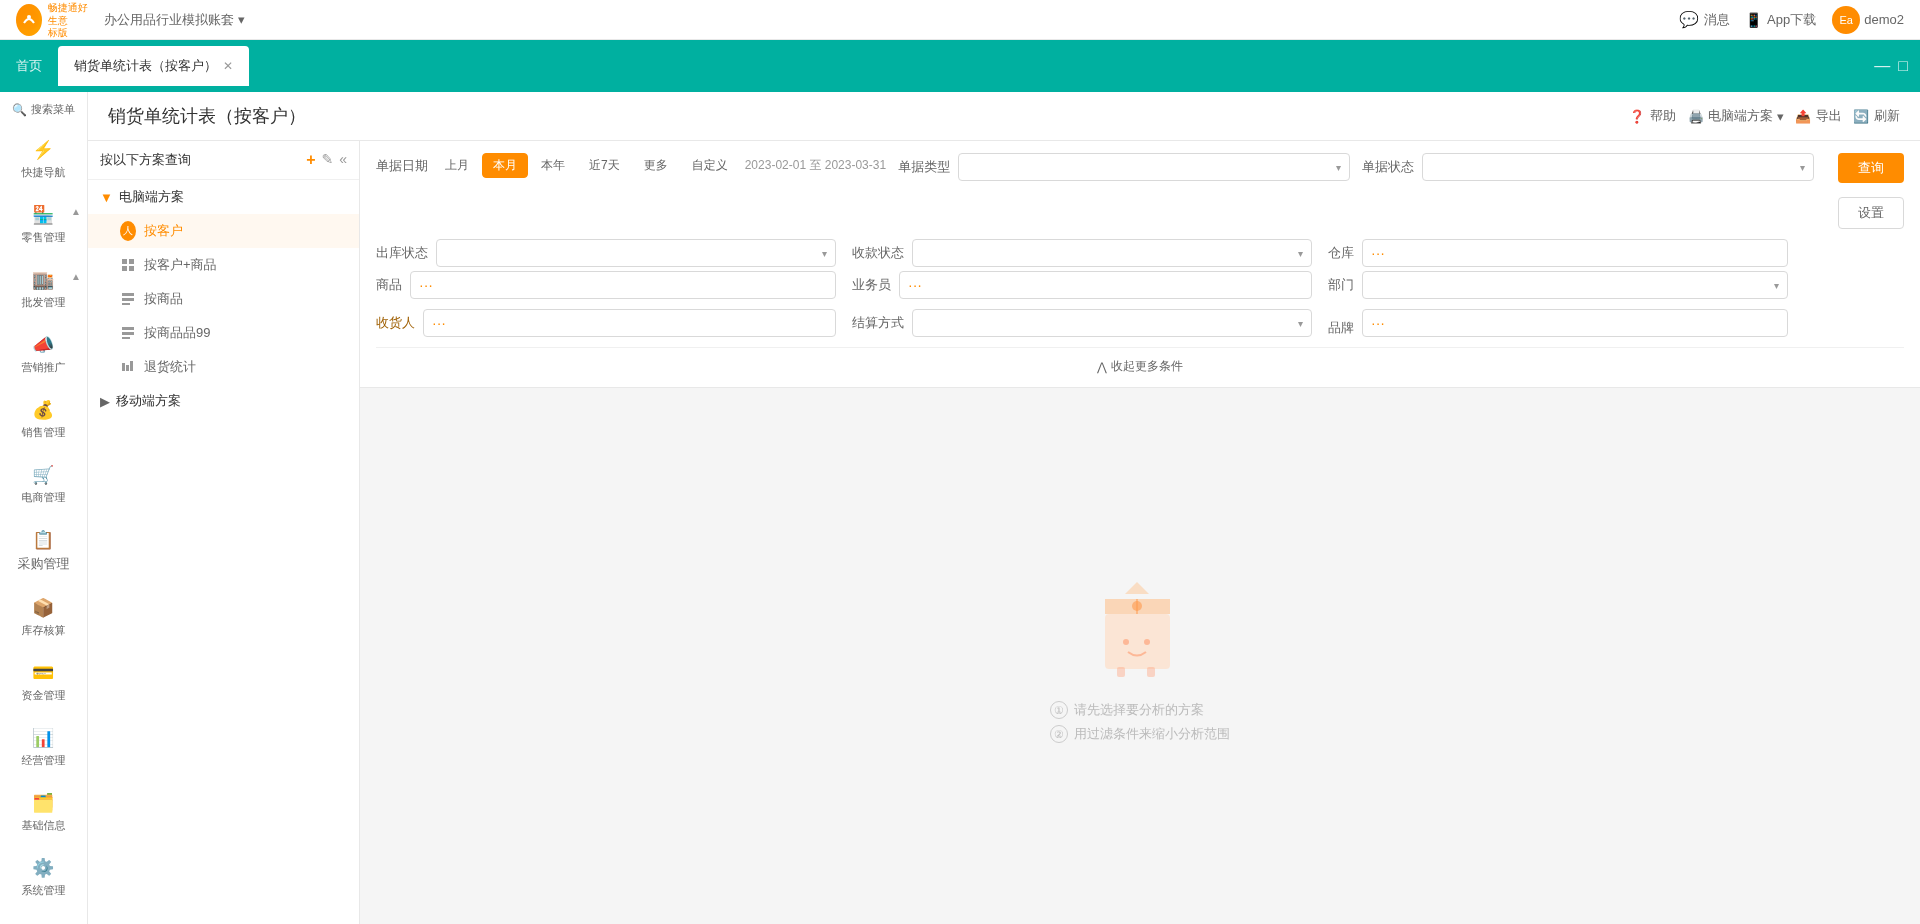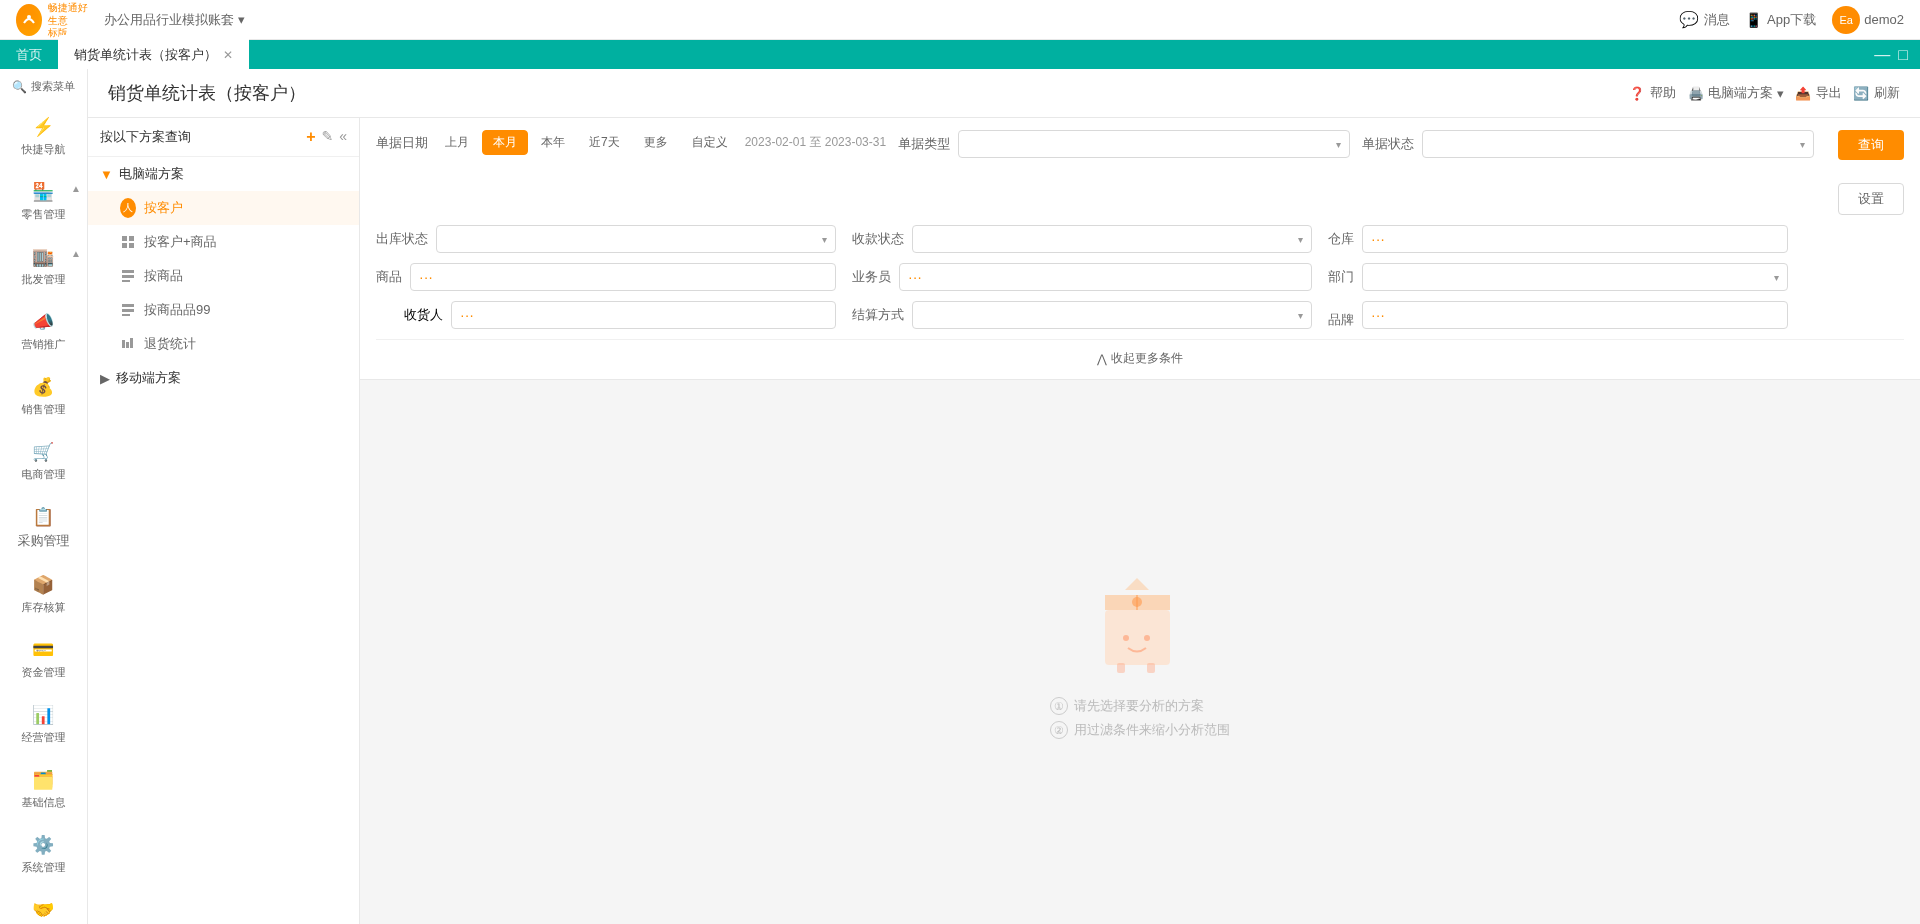--- a/index.html
+++ b/index.html
@@ -13,21 +13,21 @@
     .top-header-left { display: flex; align-items: center; gap: 8px; }
     .logo-area { display: flex; align-items: center; gap: 6px; width: 80px; }
     .logo-icon { width: 32px; height: 32px; background: linear-gradient(135deg, #ff8c00, #ffa500); border-radius: 50%; display: flex; align-items: center; justify-content: center; color: white; font-size: 10px; font-weight: bold; }
     .logo-text { font-size: 11px; color: #ff8c00; line-height: 1.2; }
     .industry-selector { display: flex; align-items: center; gap: 4px; color: #666; font-size: 13px; cursor: pointer; }
     .top-header-right { display: flex; align-items: center; gap: 16px; color: #666; font-size: 13px; }
     .header-action { display: flex; align-items: center; gap: 4px; cursor: pointer; }
     .avatar { width: 28px; height: 28px; border-radius: 50%; background: #ff8c00; display: flex; align-items: center; justify-content: center; color: white; font-size: 11px; }
 
     
-    .tab-bar { height: 29px; background: #00b0a0; display: flex; align-items: center; padding: 0 0; flex-shrink: 0; }
+    .tab-bar { height: 52px; background: #00b0a0; display: flex; align-items: center; padding: 0 0; flex-shrink: 0; }
     .tab { height: 40px; display: flex; align-items: center; padding: 0 16px; cursor: pointer; color: rgba(255,255,255,0.85); font-size: 13px; gap: 6px; }
     .tab.active { background: #fff; color: #333; border-radius: 4px 4px 0 0; }
     .tab-close { color: #999; font-size: 12px; cursor: pointer; }
     .tab-bar-spacer { flex: 1; }
     .tab-bar-actions { display: flex; align-items: center; gap: 8px; padding: 0 12px; color: rgba(255,255,255,0.85); font-size: 16px; cursor: pointer; }
 
     
     .main-content { display: flex; flex: 1; overflow: hidden; }
 
     
@@ -60,21 +60,21 @@
     .page-title { font-size: 18px; color: #333; font-weight: 500; }
     .page-actions { display: flex; align-items: center; gap: 12px; }
     .page-action-btn { display: flex; align-items: center; gap: 4px; color: #666; font-size: 13px; cursor: pointer; }
     .date-btn { padding: 3px 10px; border-radius: 4px; cursor: pointer; font-size: 12px; color: #666; border: 1px solid transparent; }
     .date-btn.active { background: #ff8c00; color: white; border-color: #ff8c00; }
     .filter-select { flex: 1; height: 32px; border: 1px solid #d9d9d9; border-radius: 4px; padding: 0 8px; display: flex; align-items: center; justify-content: space-between; cursor: pointer; background: #fff; position: relative; }
     .filter-dots { color: #ff8c00; font-size: 14px; cursor: pointer; }
     .collapse-btn { display: flex; align-items: center; gap: 4px; color: #666; font-size: 12px; cursor: pointer; }
 
     
-    .action-buttons { display: flex; flex-direction: column; gap: 23px; padding: 0 0 0 12px; }
+    .action-buttons { display: flex; flex-direction: column; gap: 14px; padding: 0 0 0 12px; }
     .btn-query { background: #ff8c00; color: white; border: none; border-radius: 4px; padding: 6px 20px; cursor: pointer; font-size: 13px; }
     .btn-settings { background: #fff; color: #666; border: 1px solid #d9d9d9; border-radius: 4px; padding: 6px 16px; cursor: pointer; font-size: 13px; }
 
     
     .empty-state { flex: 1; display: flex; flex-direction: column; align-items: center; justify-content: center; gap: 12px; }
     .empty-hint { display: flex; flex-direction: column; gap: 6px; align-items: flex-start; }
     .empty-hint-item { display: flex; align-items: center; gap: 6px; color: #bbb; font-size: 13px; }
     .hint-number { width: 18px; height: 18px; border-radius: 50%; border: 1px solid #ccc; display: flex; align-items: center; justify-content: center; font-size: 11px; color: #bbb; }
   </style>
 </head>
@@ -337,72 +337,72 @@
                   <span style="color:#999;font-size:10px;">▾</span>
                 </div>
               </div>
 
               <div class="action-buttons">
                 <button class="btn-query">查询</button>
                 <button class="btn-settings">设置</button>
               </div>
             </div>
 
+            <div style="display:flex;align-items:center;margin-bottom:4px;gap:16px;">
+              <div style="display:flex;align-items:center;gap:8px;flex:1;">
+                <span style="font-size:13px;color:#666;white-space:nowrap;">出库状态</span>
+                <div class="filter-select" style="flex:1;height:28px;">
+                  <span></span>
+                  <span style="color:#999;font-size:10px;">▾</span>
+                </div>
+              </div>
+              <div style="display:flex;align-items:center;gap:8px;flex:1;">
+                <span style="font-size:13px;color:#666;white-space:nowrap;">收款状态</span>
+                <div class="filter-select" style="flex:1;height:28px;">
+                  <span></span>
+                  <span style="color:#999;font-size:10px;">▾</span>
+                </div>
+              </div>
+              <div style="display:flex;align-items:center;gap:8px;flex:1;">
+                <span style="font-size:13px;color:#666;white-space:nowrap;">仓库</span>
+                <div class="filter-select" style="flex:1;height:28px;">
+                  <span class="filter-dots">···</span>
+                </div>
+              </div>
+
+              <div style="width:100px;"></div>
+            </div>
+
             <div style="display:flex;align-items:center;margin-bottom:10px;gap:16px;">
               <div style="display:flex;align-items:center;gap:8px;flex:1;">
-                <span style="font-size:13px;color:#666;white-space:nowrap;">出库状态</span>
-                <div class="filter-select" style="flex:1;height:28px;">
-                  <span></span>
-                  <span style="color:#999;font-size:10px;">▾</span>
-                </div>
-              </div>
-              <div style="display:flex;align-items:center;gap:8px;flex:1;">
-                <span style="font-size:13px;color:#666;white-space:nowrap;">收款状态</span>
-                <div class="filter-select" style="flex:1;height:28px;">
-                  <span></span>
-                  <span style="color:#999;font-size:10px;">▾</span>
-                </div>
-              </div>
-              <div style="display:flex;align-items:center;gap:8px;flex:1;">
-                <span style="font-size:13px;color:#666;white-space:nowrap;">仓库</span>
+                <span style="font-size:13px;color:#666;white-space:nowrap;">商品</span>
                 <div class="filter-select" style="flex:1;height:28px;">
                   <span class="filter-dots">···</span>
                 </div>
               </div>
+              <div style="display:flex;align-items:center;gap:8px;flex:1;">
+                <span style="font-size:13px;color:#666;white-space:nowrap;">业务员</span>
+                <div class="filter-select" style="flex:1;height:28px;">
+                  <span class="filter-dots">···</span>
+                </div>
+              </div>
+              <div style="display:flex;align-items:center;gap:8px;flex:1;">
+                <span style="font-size:13px;color:#666;white-space:nowrap;">部门</span>
+                <div class="filter-select" style="flex:1;height:28px;">
+                  <span></span>
+                  <span style="color:#999;font-size:10px;">▾</span>
+                </div>
+              </div>
 
               <div style="width:100px;"></div>
             </div>
 
-            <div style="display:flex;align-items:center;margin-bottom:10px;gap:16px;">
-              <div style="display:flex;align-items:center;gap:8px;flex:1;">
-                <span style="font-size:13px;color:#666;white-space:nowrap;">商品</span>
-                <div class="filter-select" style="flex:1;height:28px;">
-                  <span class="filter-dots">···</span>
-                </div>
-              </div>
-              <div style="display:flex;align-items:center;gap:8px;flex:1;">
-                <span style="font-size:13px;color:#666;white-space:nowrap;">业务员</span>
-                <div class="filter-select" style="flex:1;height:28px;">
-                  <span class="filter-dots">···</span>
-                </div>
-              </div>
-              <div style="display:flex;align-items:center;gap:8px;flex:1;">
-                <span style="font-size:13px;color:#666;white-space:nowrap;">部门</span>
-                <div class="filter-select" style="flex:1;height:28px;">
-                  <span></span>
-                  <span style="color:#999;font-size:10px;">▾</span>
-                </div>
-              </div>
-
-              <div style="width:100px;"></div>
-            </div>
-
             <div style="display:flex;align-items:center;margin-bottom:0;gap:16px;">
               <div style="display:flex;align-items:center;gap:8px;flex:1;">
-                <span style="font-size:13px;color:#000000;white-space:nowrap;margin-left:28px;">收货人</span>
+                <span style="font-size:13px;color:#a16207;white-space:nowrap;">收货人</span>
                 <div class="filter-select" style="flex:1;height:28px;">
                   <span class="filter-dots">···</span>
                 </div>
               </div>
               <div style="display:flex;align-items:center;gap:8px;flex:1;">
                 <span style="font-size:13px;color:#666;white-space:nowrap;">结算方式</span>
                 <div class="filter-select" style="flex:1;height:28px;">
                   <span></span>
                   <span style="color:#999;font-size:10px;">▾</span>
                 </div>

